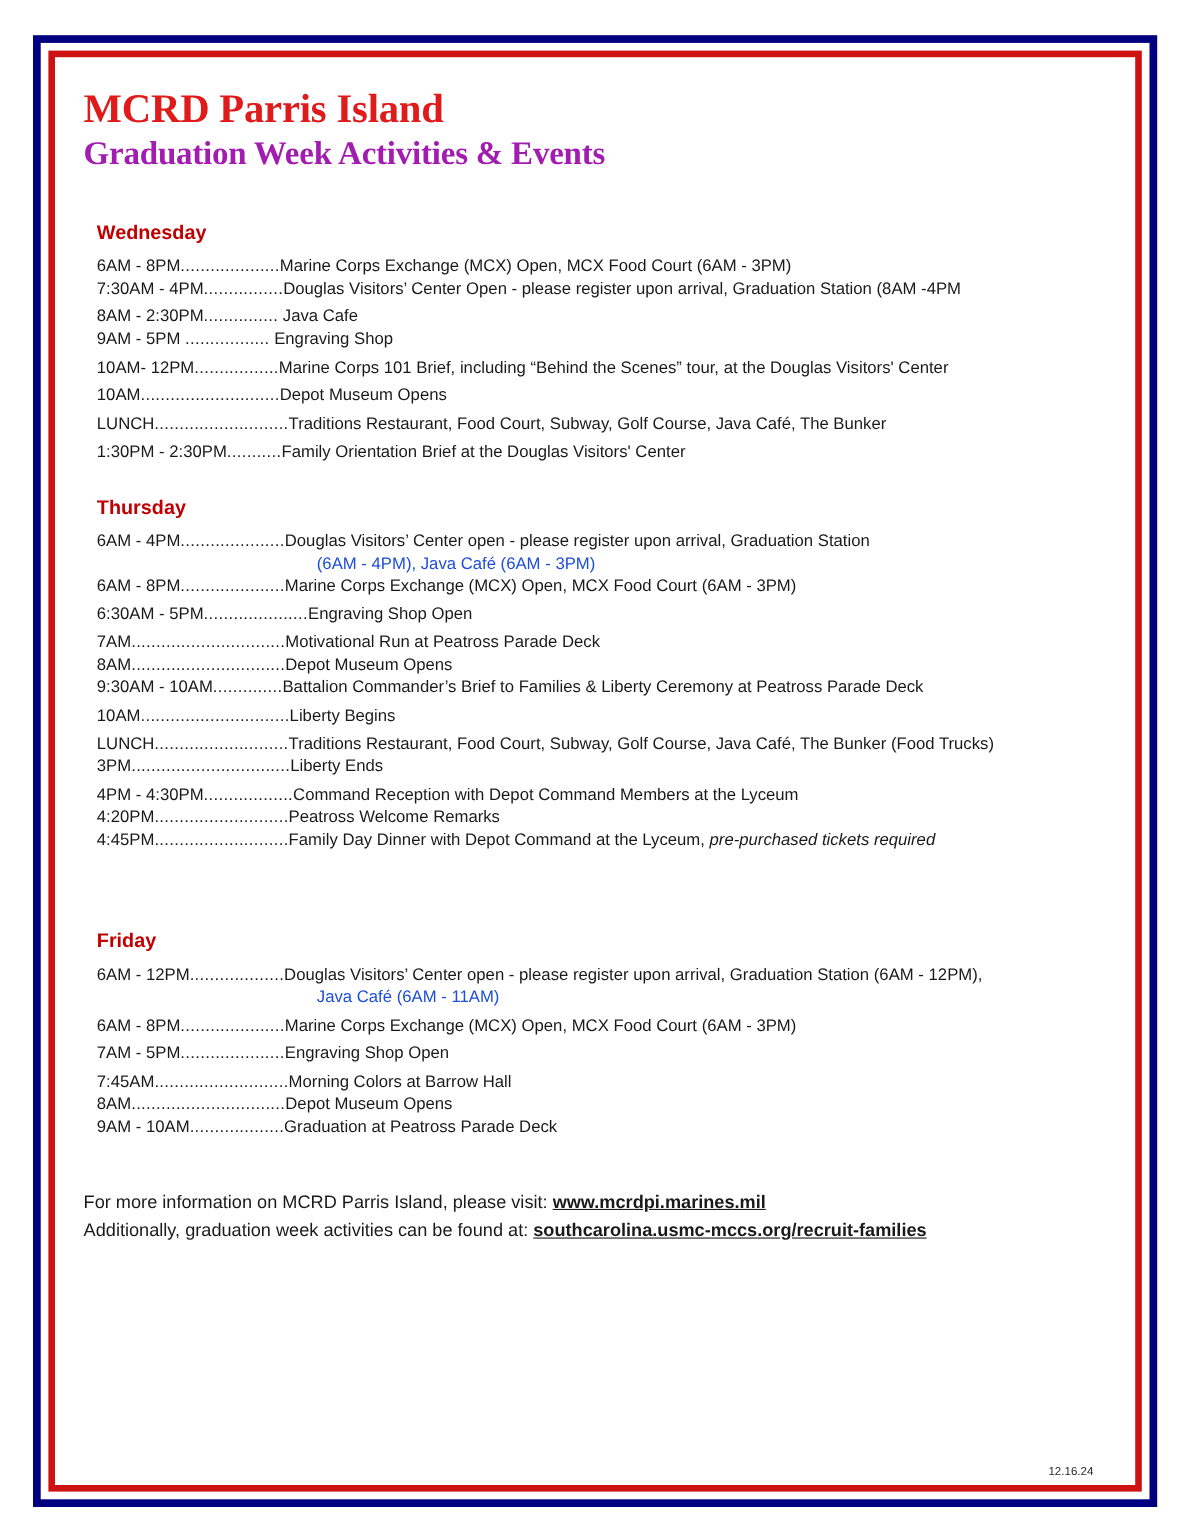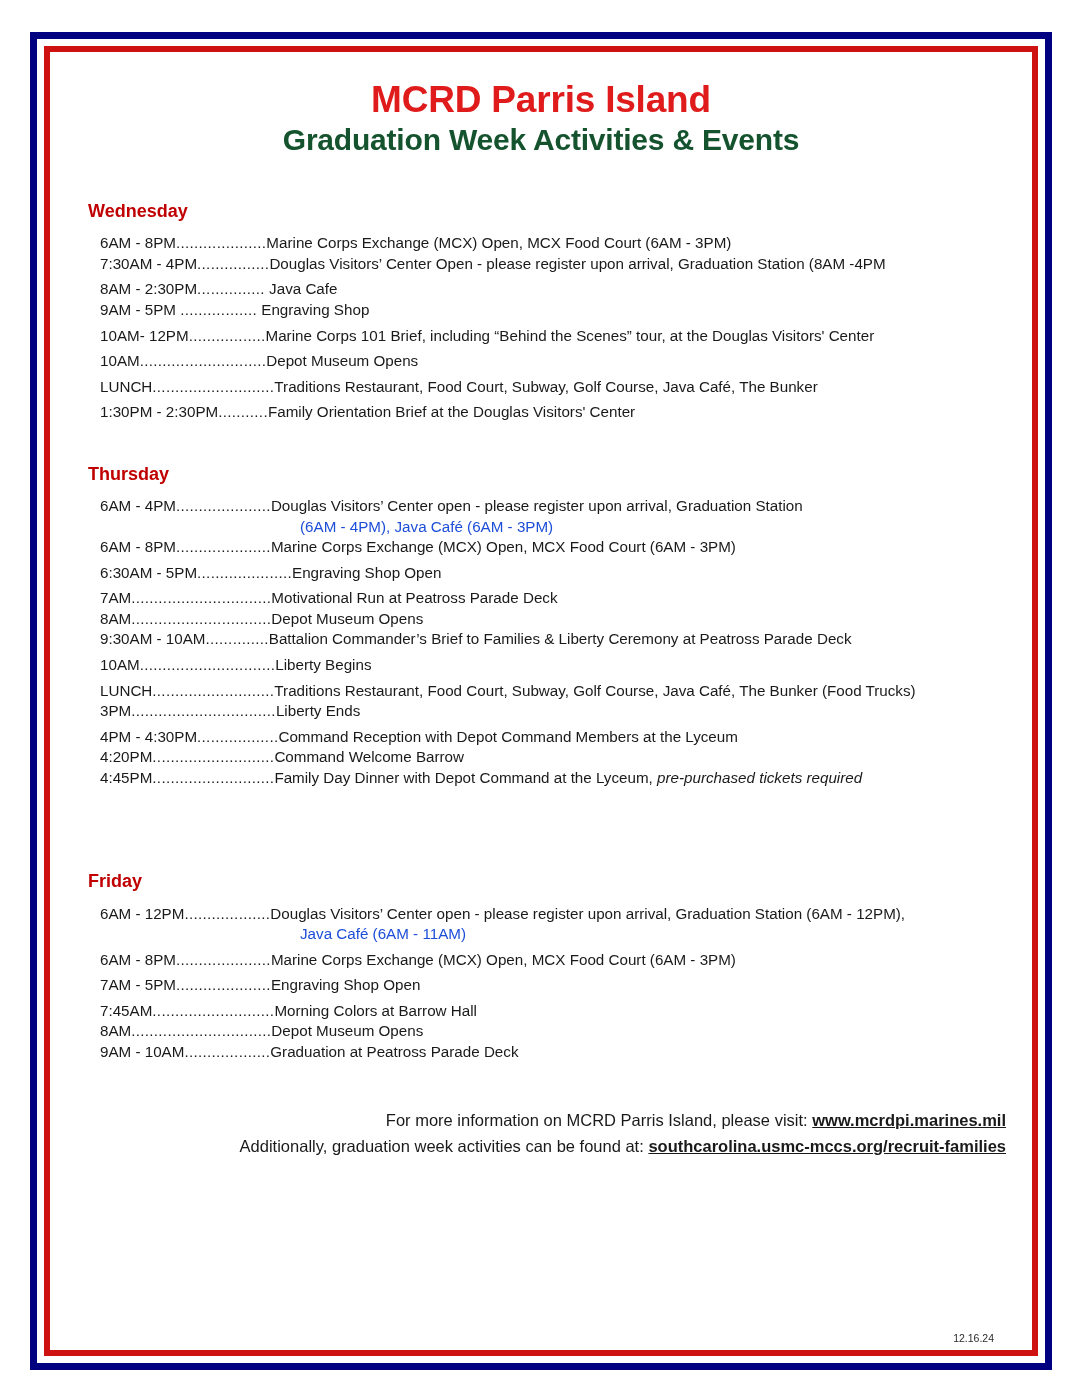--- a/index.html
+++ b/index.html
@@ -47,53 +47,54 @@
   .content {
     box-sizing: border-box;
     width: 100%;
     height: 100%;
     padding: 26px 26px 8px 26px;
     position: relative;
   }
 
   
   .title-block {
-    text-align: center;
+    text-align: left;
     margin: 0 0 44px 0;
+    font-family: Liberation Serif, serif;
   }
   .title-line1 {
     color: #E01B1B;
     font-size: 37px;
     font-weight: bold;
     line-height: 1.18;
     letter-spacing: -0.2px;
   }
   .title-line2 {
-    color: #14532d;
+    color: #a21caf;
     font-size: 30px;
     font-weight: bold;
     line-height: 1.2;
     letter-spacing: -0.2px;
   }
 
   
   .day-section {
     margin: 0 0 0 0;
     padding: 0 0 0 12px;
   }
   .day-heading {
     color: #C00000;
     font-size: 18px;
     font-weight: bold;
     margin: 0 0 11px 0;
     line-height: 1.1;
   }
 
   .entry-list {
-    margin: 12px;
+    margin: 0;
     padding: 0;
     list-style: none;
   }
   .entry {
     font-size: 15.2px;
     color: #1a1a1a;
     line-height: 1.35;
     white-space: nowrap;
     margin: 0;
   }
@@ -122,21 +123,21 @@
     white-space: nowrap;
     padding-left: 200px;
   }
 
   .section-gap-thursday { height: 30px; }
   .section-gap-friday   { height: 72px; }
 
   
   .footer {
     margin-top: 46px;
-    text-align: right;
+    text-align: left;
   }
   .footer-line {
     font-size: 16.5px;
     color: #1a1a1a;
     line-height: 1.55;
   }
   .footer-line .url {
     font-weight: bold;
     text-decoration: underline;
   }
@@ -183,21 +184,21 @@
                 <li class="entry-cont">(6AM - 4PM), Java Café (6AM - 3PM)</li>
                 <li class="entry gap-tight"><span class="when">6AM - 8PM</span><span class="leader">.....................</span><span class="what">Marine Corps Exchange (MCX) Open, MCX Food Court (6AM - 3PM)</span></li>
                 <li class="entry gap-small"><span class="when">6:30AM - 5PM</span><span class="leader">.....................</span><span class="what">Engraving Shop Open</span></li>
                 <li class="entry gap-small"><span class="when">7AM</span><span class="leader">...............................</span><span class="what">Motivational Run at Peatross Parade Deck</span></li>
                 <li class="entry gap-tight"><span class="when">8AM</span><span class="leader">...............................</span><span class="what">Depot Museum Opens</span></li>
                 <li class="entry gap-tight"><span class="when">9:30AM - 10AM</span><span class="leader">..............</span><span class="what">Battalion Commander’s Brief to Families &amp; Liberty Ceremony at Peatross Parade Deck</span></li>
                 <li class="entry gap-small"><span class="when">10AM</span><span class="leader">..............................</span><span class="what">Liberty Begins</span></li>
                 <li class="entry gap-small"><span class="when">LUNCH</span><span class="leader">...........................</span><span class="what">Traditions Restaurant, Food Court, Subway, Golf Course, Java Café, The Bunker (Food Trucks)</span></li>
                 <li class="entry gap-tight"><span class="when">3PM</span><span class="leader">................................</span><span class="what">Liberty Ends</span></li>
                 <li class="entry gap-small"><span class="when">4PM - 4:30PM</span><span class="leader">..................</span><span class="what">Command Reception with Depot Command Members at the Lyceum</span></li>
-                <li class="entry gap-tight"><span class="when">4:20PM</span><span class="leader">...........................</span><span class="what">Command Welcome Barrow</span></li>
+                <li class="entry gap-tight"><span class="when">4:20PM</span><span class="leader">...........................</span><span class="what">Peatross Welcome Remarks</span></li>
                 <li class="entry gap-tight"><span class="when">4:45PM</span><span class="leader">...........................</span><span class="what">Family Day Dinner with Depot Command at the Lyceum, </span><span class="emph">pre-purchased tickets required</span></li>
               </ul>
             </div>
             <div class="section-gap-friday"></div>
             <div class="day-section">
               <div class="day-heading">Friday</div>
               <ul class="entry-list">
                 <li class="entry gap-tight"><span class="when">6AM - 12PM</span><span class="leader">...................</span><span class="what">Douglas Visitors’ Center open - please register upon arrival, Graduation Station (6AM - 12PM),</span></li>
                 <li class="entry-cont">Java Café (6AM - 11AM)</li>
                 <li class="entry gap-small"><span class="when">6AM - 8PM</span><span class="leader">.....................</span><span class="what">Marine Corps Exchange (MCX) Open, MCX Food Court (6AM - 3PM)</span></li>

